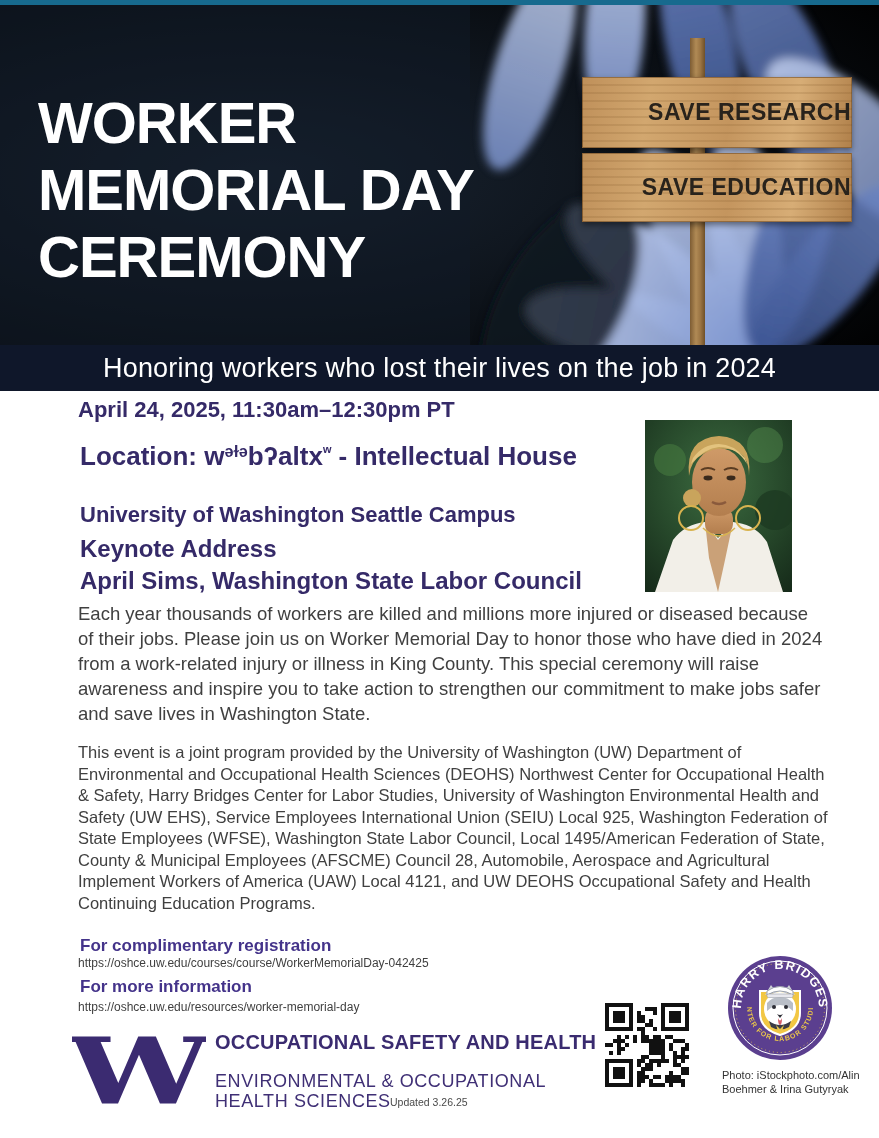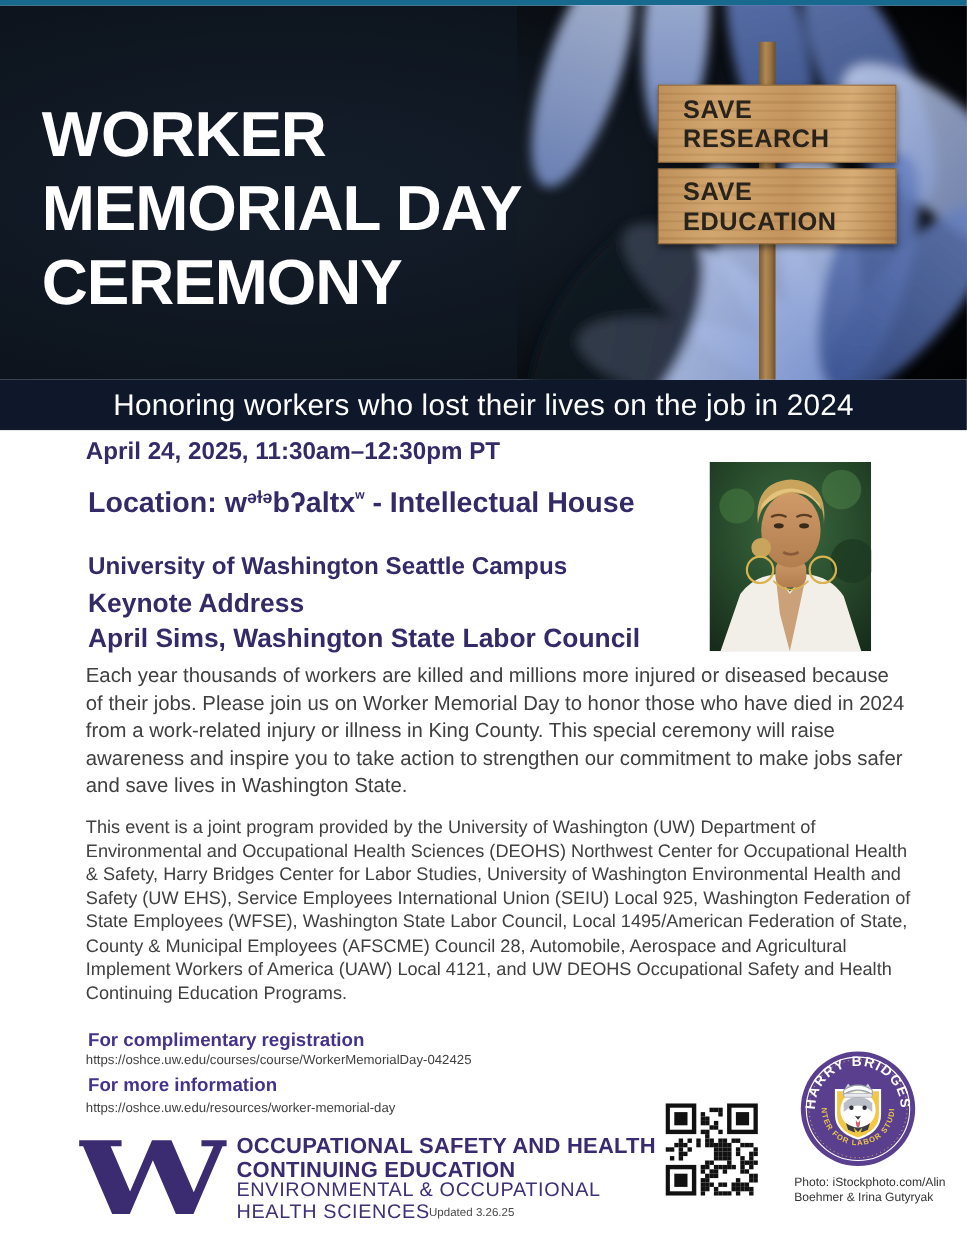--- a/index.html
+++ b/index.html
@@ -13,30 +13,30 @@
   .teal-strip{left:0;top:0;width:879px;height:5px;background:#176a8e;}
   .hero{left:0;top:5px;width:879px;height:340px;background:#151e2b;overflow:hidden;}
   .hero svg{position:absolute;left:0;top:0;}
   .hero-title{
     position:absolute;left:38px;top:84px;color:#ffffff;font-weight:700;
     font-size:58px;line-height:67px;letter-spacing:-1px;z-index:3;
   }
   
   .post{left:690px;top:33px;width:15px;height:307px;z-index:4;
     background:linear-gradient(90deg,#7d5c33,#b08a55 40%,#9a7443 70%,#6f5028);}
-  .plank{left:598px;width:217px;z-index:5;display:flex;align-items:center;
+  .plank{left:582px;width:270px;z-index:5;display:flex;align-items:center;
     padding-left:22px;box-sizing:border-box;
     background:
       repeating-linear-gradient(180deg,rgba(110,70,25,0) 0 6px,rgba(110,70,25,.14) 6px 8px),
       linear-gradient(90deg,#b8originally 0,#000 0),
       linear-gradient(100deg,#bf905a,#d2a76f 25%,#c folder,#c4955e 55%,#d7ad76 78%,#b1814b);
     background:
       repeating-linear-gradient(180deg,rgba(110,70,25,0) 0 6px,rgba(110,70,25,.14) 6px 8px),
       linear-gradient(100deg,#bf905a,#d2a76f 25%,#c4955e 55%,#d7ad76 78%,#b1814b);
-    border:1px solid rgba(85,52,18,.45);box-shadow:0 3px 6px rgba(0,0,0,.45);
+    border:1px solid rgba(85,52,18,.45);box-shadow:0 3px 6px rgba(0,0,0,.45);justify-content:flex-end;
   }
   .plank-1{top:72px;height:71px;}
   .plank-2{top:148px;height:69px;}
   .plank-3{top:223px;height:70px;}
   .plank span{font-weight:700;font-size:23px;letter-spacing:.5px;color:#29231c;}
 
   
   .banner{left:0;top:345px;width:879px;height:46px;background:#0f172a;
     display:flex;align-items:center;justify-content:center;z-index:6;}
   .banner span{color:#ffffff;font-size:27px;font-weight:400;letter-spacing:.2px;}
@@ -205,21 +205,20 @@
 <div class="abs uw-logo">
   <svg width="134" height="88" viewBox="0 0 134 88">
     <g transform="translate(67,0) scale(1.38,1) translate(-67,0)">
       <text x="67" y="76" text-anchor="middle" font-family="DejaVu Serif, serif" font-weight="bold" font-size="92" fill="#3b2b71">W</text>
     </g>
   </svg>
 </div>
 
 <div class="abs org-block">
   <div class="org-line">OCCUPATIONAL SAFETY AND HEALTH</div>
-  <div class="org-line">CONTINUING EDUCATION</div>
 </div>
 <div class="abs dept-block">
   <div class="dept-line">ENVIRONMENTAL &amp; OCCUPATIONAL</div>
   <div class="dept-line">HEALTH SCIENCES</div>
 </div>
 <div class="abs updated">Updated 3.26.25</div>
 
 <div class="abs qr">
   <svg width="84" height="84" viewBox="0 0 84 84">
     <rect width="84" height="84" fill="#ffffff"></rect>

